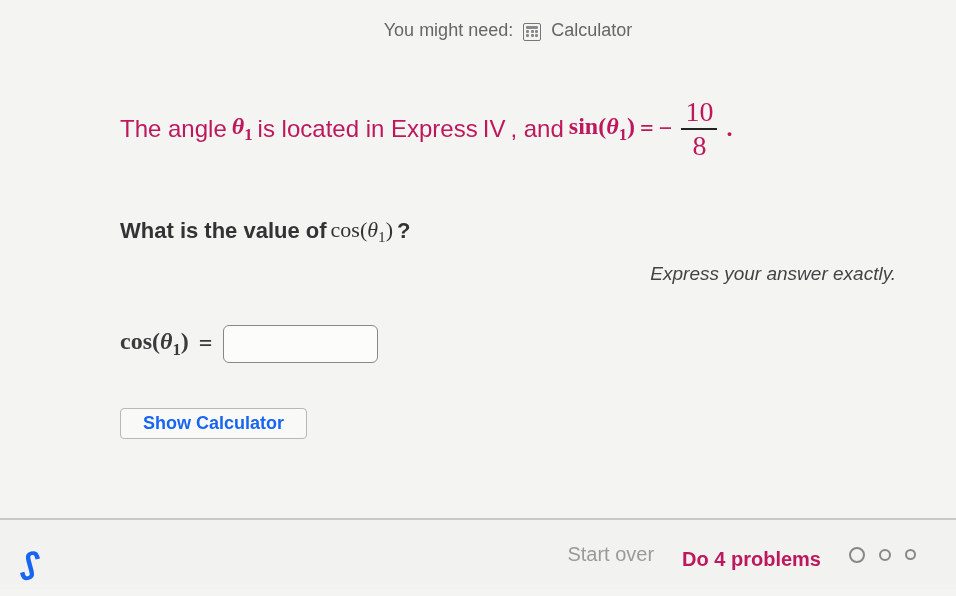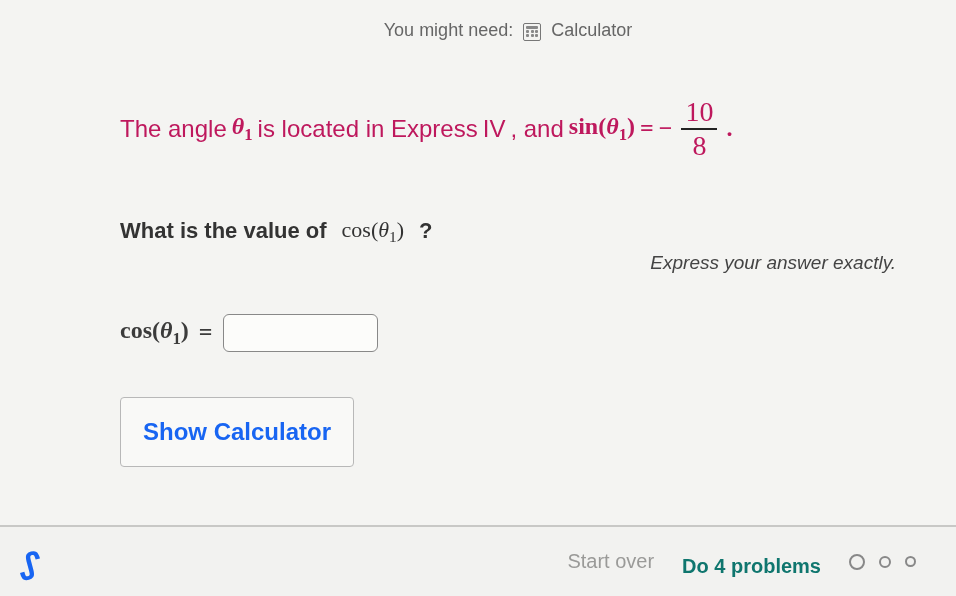--- a/index.html
+++ b/index.html
@@ -76,22 +76,22 @@
     .fraction .den { padding: 2px 4px; }
     .question-block {
       margin-bottom: 40px;
     }
     .question-main {
       font-size: 22px;
       font-weight: 600;
       color: #333;
       display: flex;
       align-items: center;
-      gap: 15px;
-      margin-bottom: 6px;
+      gap: 4px;
+      margin-bottom: 17px;
     }
     .question-sub {
       font-size: 19px;
       font-style: italic;
       color: #444;
       text-align: right;
     }
     .answer-row {
       display: flex;
       align-items: center;
@@ -107,45 +107,45 @@
       border-radius: 6px;
       background: #fcfcfa;
       font-size: 20px;
       padding: 0 10px;
     }
     .show-calc-btn {
       border: 1.5px solid #b8b8b8;
       background: #f9f9f7;
       color: #1865f2;
       font-weight: 700;
-      font-size: 24px;
-      padding: 20px 22px;
+      font-size: 18px;
+      padding: 4px 22px;
       border-radius: 4px;
       cursor: pointer;
     }
     .footer {
       position: absolute;
-      bottom: 0;
+      bottom: 7px;
       left: 0;
       right: 0;
       border-top: 2px solid #c8c8c6;
       display: flex;
       align-items: center;
       justify-content: flex-end;
       gap: 28px;
       padding: 18px 40px 18px 20px;
       background: #f2f2f0;
     }
     .footer .start-over {
       color: #9a9a98;
       font-size: 20px;
       font-weight: 500;
     }
     .footer .do-problems {
-      color: #0f766e;
+      color: #be185d;
       font-size: 20px;
       font-weight: 600;
       margin-top: 10px;
     }
     .footer .circles {
       display: flex;
       align-items: center;
       gap: 14px;
     }
     .footer .circles .c1 { width: 16px; height: 16px; border: 2px solid #888; border-radius: 50%; }

